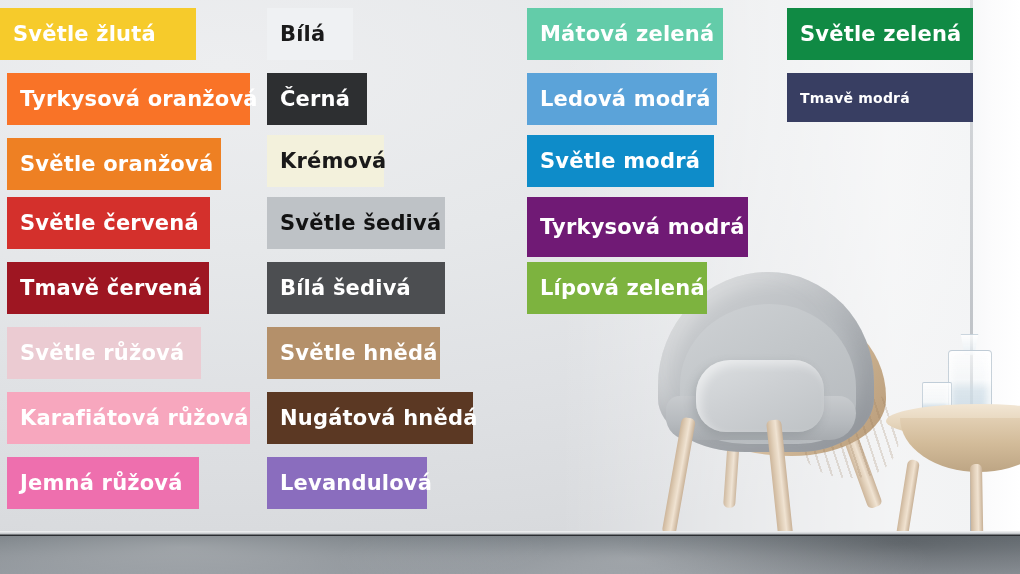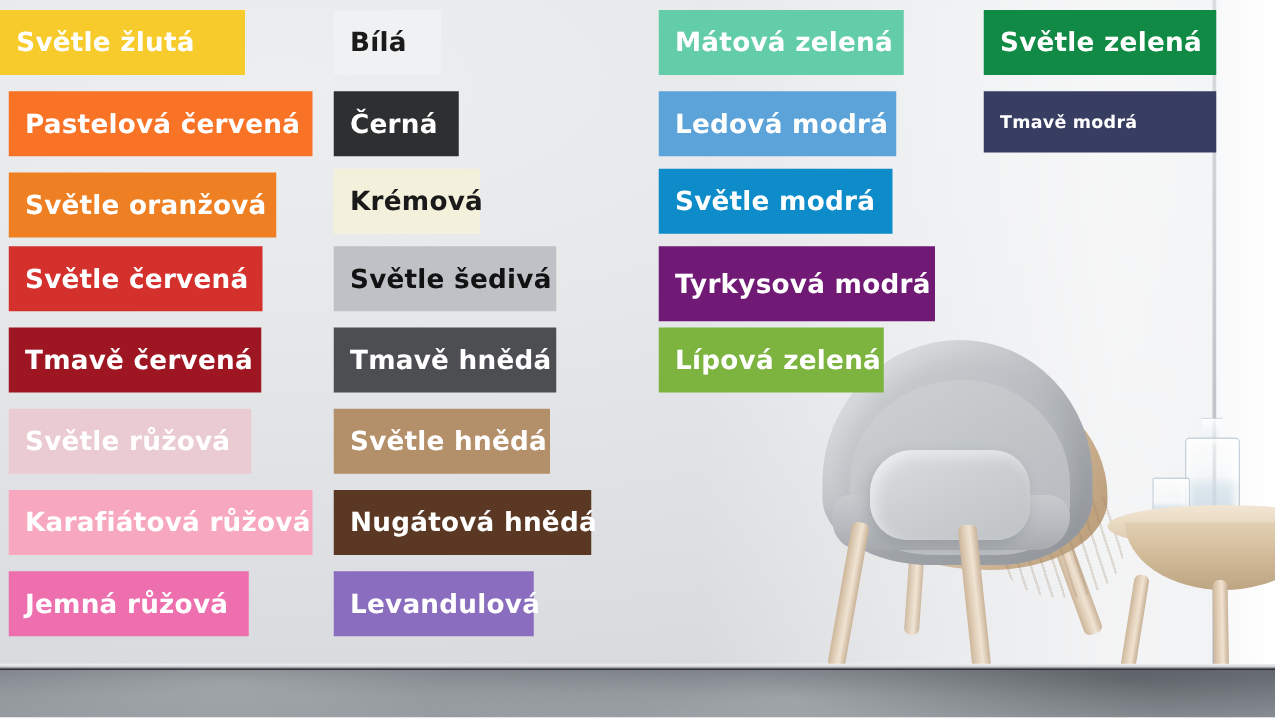--- a/index.html
+++ b/index.html
@@ -210,21 +210,21 @@
     <div class="baseboard"></div>
     <div class="floor"></div>
     <div class="floor-mottle"></div>
   </div>
 
   <div id="labels-layer">
       <div class="label" style="left: 0px; top: 8px; width: 196px; height: 52px; background: rgb(246, 203, 43); color: rgb(255, 255, 255); font-size: 21px; padding-left: 13px; padding-right: 13px;">
         <span>Světle žlutá</span>
       </div>
       <div class="label" style="left: 7px; top: 73px; width: 243px; height: 52px; background: rgb(249, 115, 39); color: rgb(255, 255, 255); font-size: 21px; padding-left: 13px; padding-right: 13px;">
-        <span>Pastelová červená</span>
+        <span>Tyrkysová oranžová</span>
       </div>
       <div class="label" style="left: 7px; top: 138px; width: 214px; height: 52px; background: rgb(238, 128, 35); color: rgb(255, 255, 255); font-size: 21px; padding-left: 13px; padding-right: 13px;">
         <span>Světle oranžová</span>
       </div>
       <div class="label" style="left: 7px; top: 197px; width: 203px; height: 52px; background: rgb(212, 48, 44); color: rgb(255, 255, 255); font-size: 21px; padding-left: 13px; padding-right: 13px;">
         <span>Světle červená</span>
       </div>
       <div class="label" style="left: 7px; top: 262px; width: 202px; height: 52px; background: rgb(158, 22, 34); color: rgb(255, 255, 255); font-size: 21px; padding-left: 13px; padding-right: 13px;">
         <span>Tmavě červená</span>
       </div>
@@ -243,21 +243,21 @@
       <div class="label" style="left: 267px; top: 73px; width: 100px; height: 52px; background: rgb(45, 47, 49); color: rgb(255, 255, 255); font-size: 21px; padding-left: 13px; padding-right: 13px;">
         <span>Černá</span>
       </div>
       <div class="label" style="left: 267px; top: 135px; width: 117px; height: 52px; background: rgb(243, 241, 220); color: rgb(26, 26, 26); font-size: 21px; padding-left: 13px; padding-right: 13px;">
         <span>Krémová</span>
       </div>
       <div class="label" style="left: 267px; top: 197px; width: 178px; height: 52px; background: rgb(190, 194, 198); color: rgb(18, 18, 18); font-size: 21px; padding-left: 13px; padding-right: 13px;">
         <span>Světle šedivá</span>
       </div>
       <div class="label" style="left: 267px; top: 262px; width: 178px; height: 52px; background: rgb(76, 78, 81); color: rgb(255, 255, 255); font-size: 21px; padding-left: 13px; padding-right: 13px;">
-        <span>Tmavě hnědá</span>
+        <span>Bílá šedivá</span>
       </div>
       <div class="label" style="left: 267px; top: 327px; width: 173px; height: 52px; background: rgb(180, 144, 106); color: rgb(255, 255, 255); font-size: 21px; padding-left: 13px; padding-right: 0;">
         <span>Světle hnědá</span>
       </div>
       <div class="label" style="left: 267px; top: 392px; width: 206px; height: 52px; background: rgb(91, 56, 35); color: rgb(255, 255, 255); font-size: 21px; padding-left: 13px; padding-right: 13px;">
         <span>Nugátová hnědá</span>
       </div>
       <div class="label" style="left: 267px; top: 457px; width: 160px; height: 52px; background: rgb(138, 109, 190); color: rgb(255, 255, 255); font-size: 21px; padding-left: 13px; padding-right: 13px;">
         <span>Levandulová</span>
       </div>

